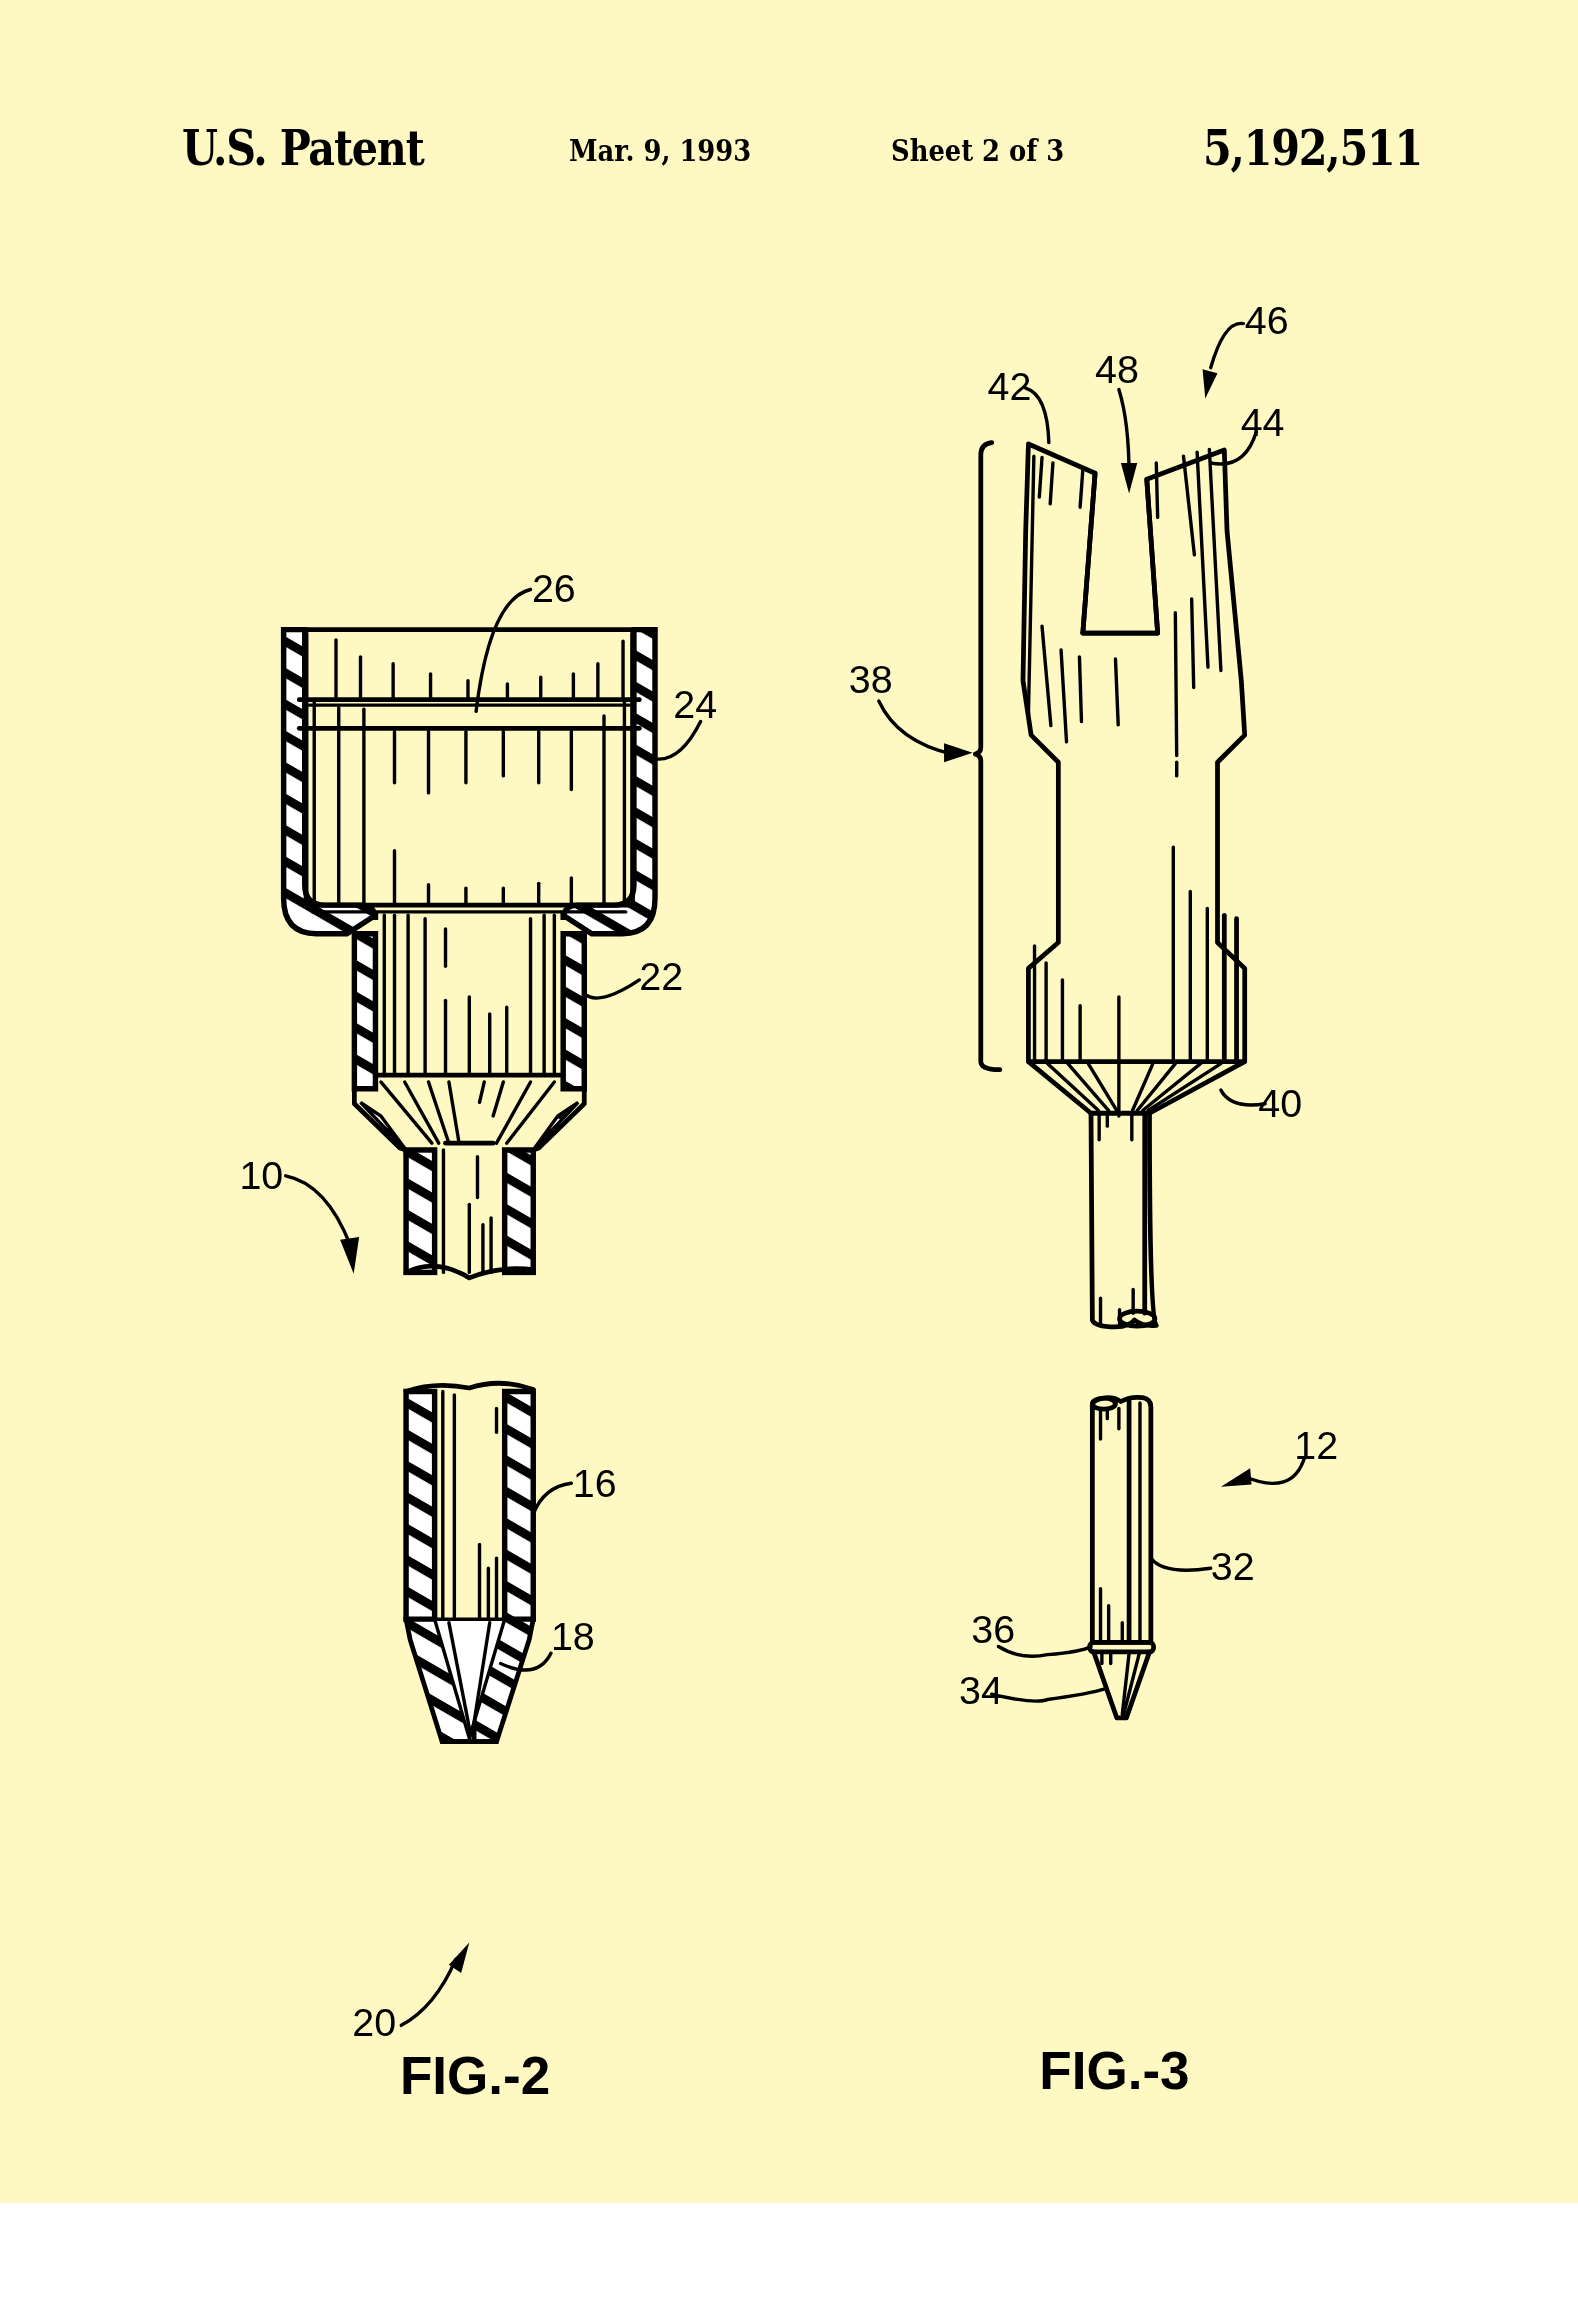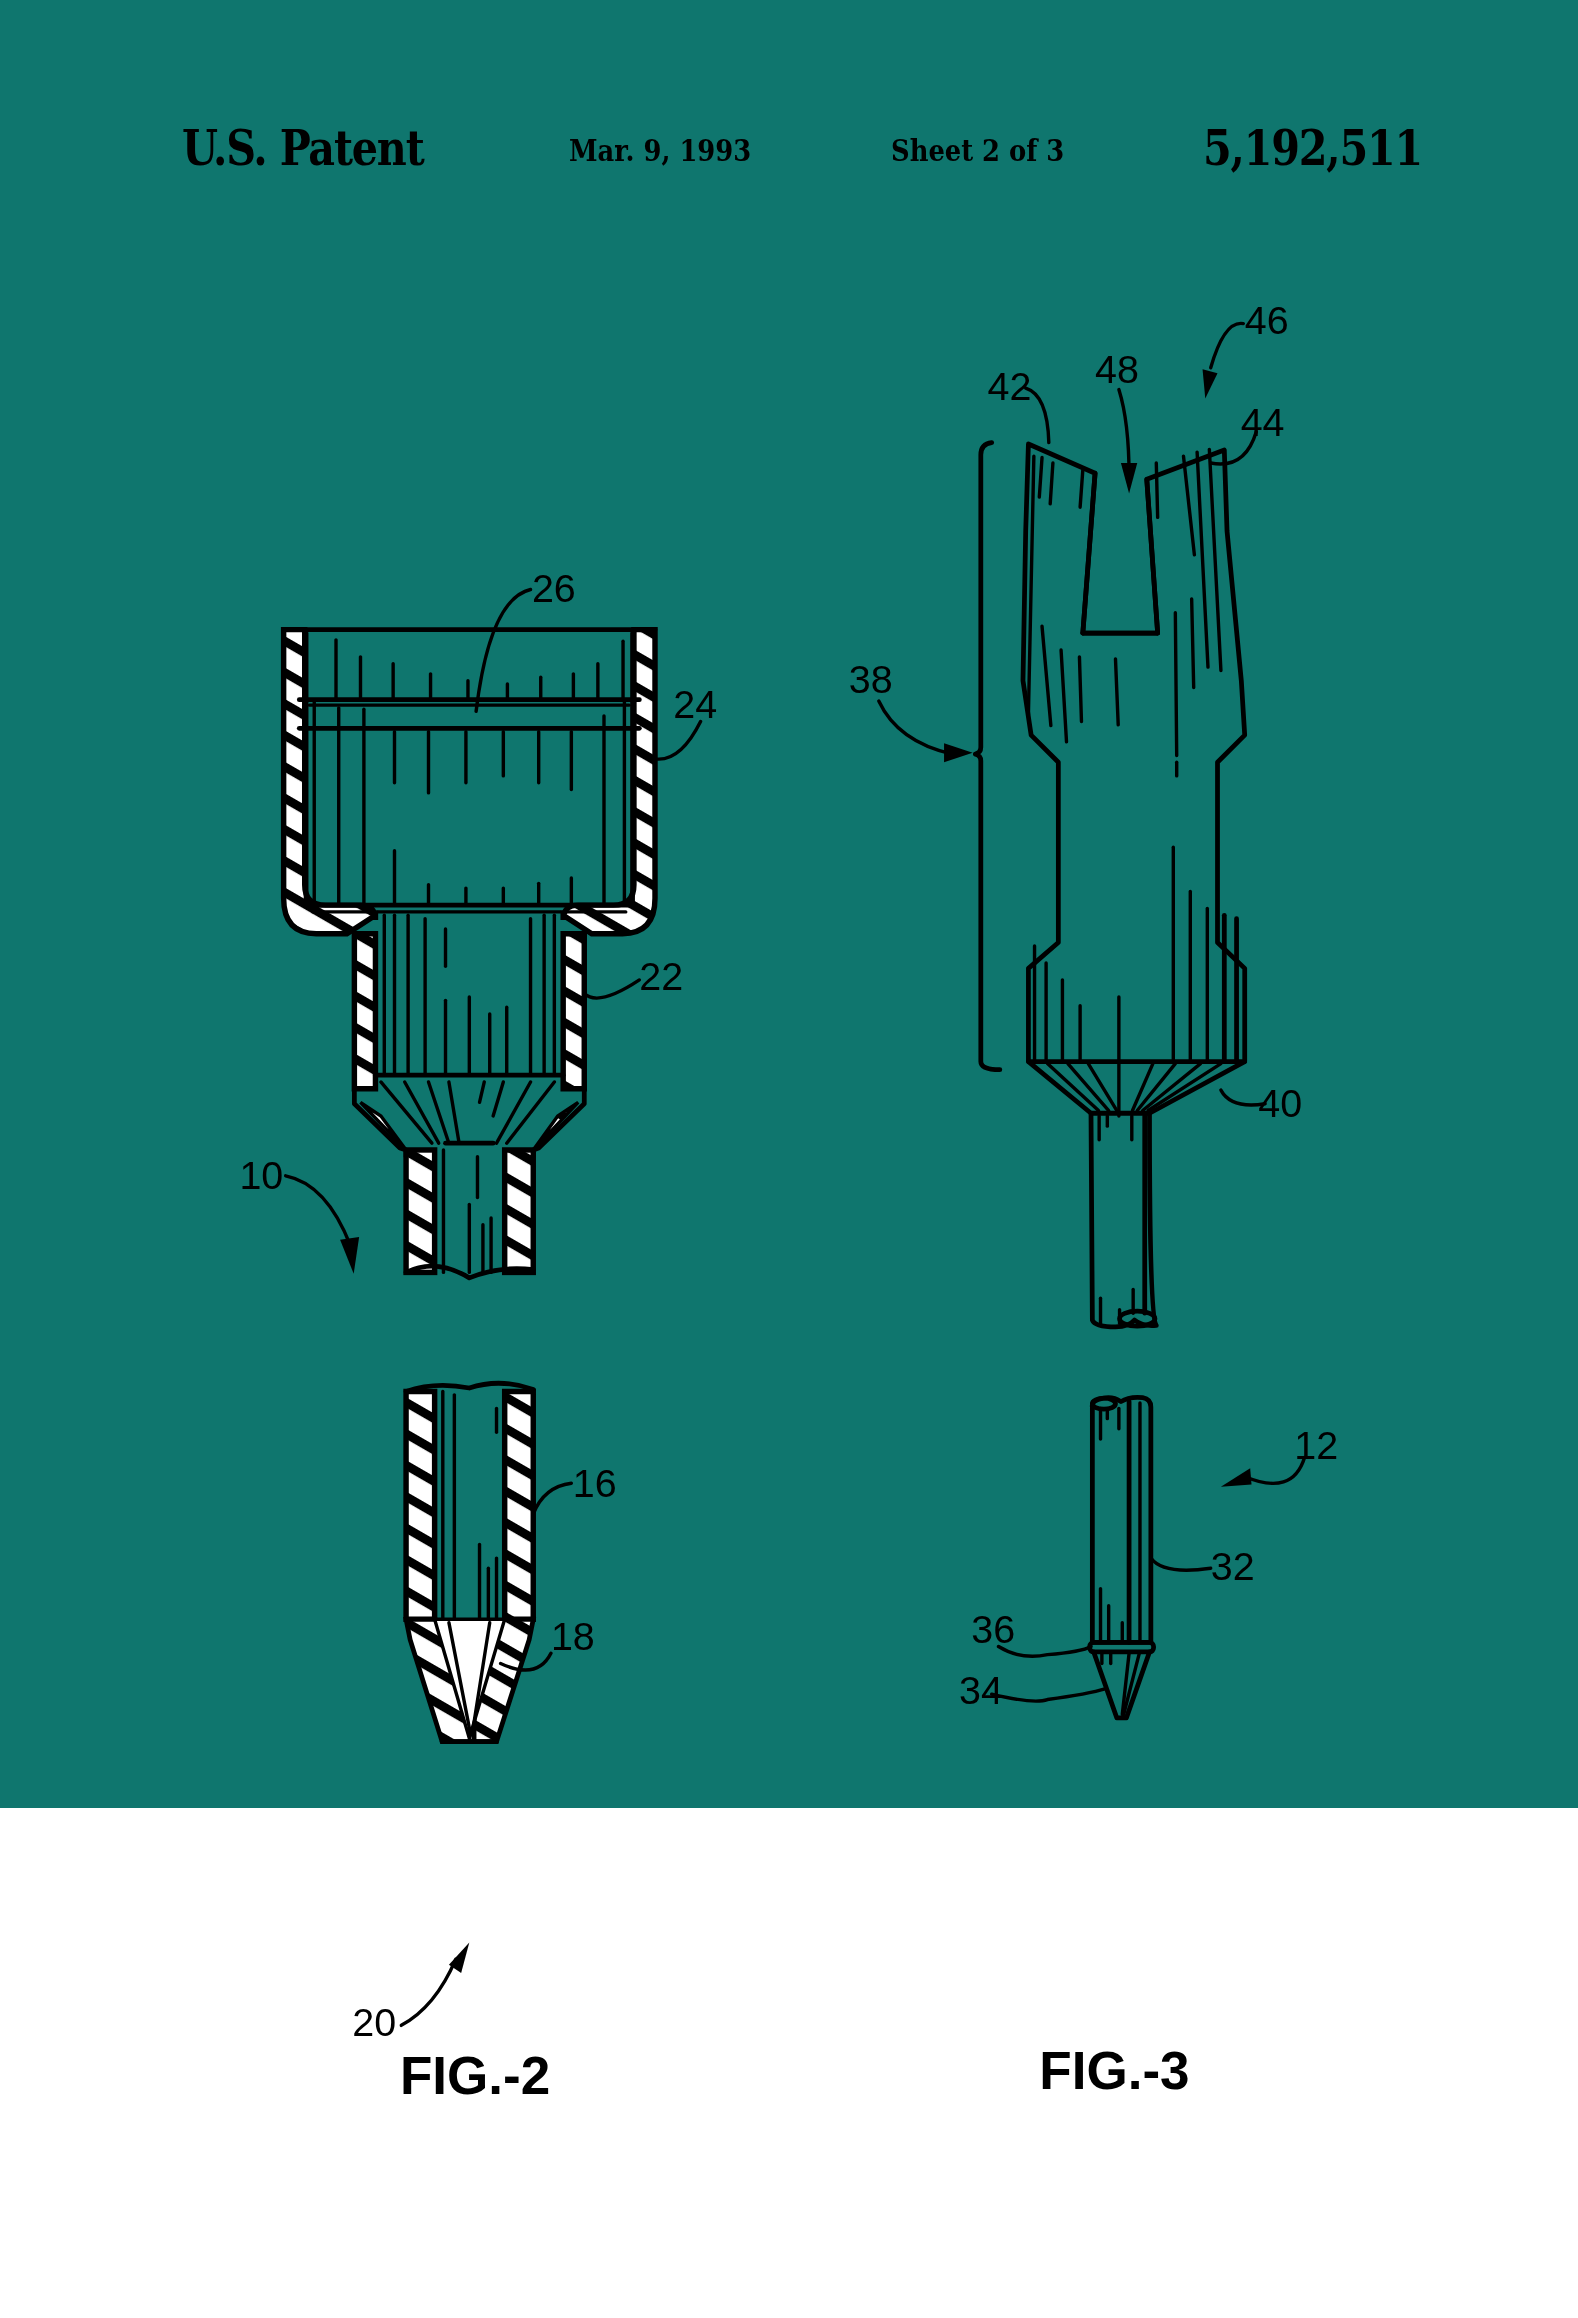--- a/index.html
+++ b/index.html
@@ -1,17 +1,17 @@
 <!DOCTYPE html>
 <html style="font-size:11px"><head>
   <meta charset="utf-8">
   <style>
     html, body { margin: 0; padding: 0; background: #ffffff; }
     body { width: 1578px; height: 2319px; position: relative; overflow: hidden; }
-    .sheet { position: absolute; left: 0; top: 0; width: 1578px; height: 1808px; background: #0f766e; }
+    .sheet { position: absolute; left: 0; top: 0; width: 1578px; height: 2203px; background: #fef9c3; }
     .hdr { position: absolute; top: 120px; font-family: "DejaVu Serif", "Liberation Serif", serif; font-weight: bold; color: #000; white-space: nowrap; }
     .hdr-big { font-size: 48px; letter-spacing: -1.4px; transform: scaleX(0.86); transform-origin: left top; }
     .hdr-small { font-size: 30px; top: 133px; transform: scaleX(0.86); transform-origin: left top; }
     svg.fig { position: absolute; left: 0; top: 0; width: 1578px; height: 2319px; }
     svg text { font-family: "Liberation Sans", "DejaVu Sans", sans-serif; fill: #000; }
     .lbl { font-size: 58px; font-weight: normal; }
     .cap { font-size: 78px; font-weight: bold; }
     .ln { fill: none; stroke: #000; stroke-width: 7; stroke-linejoin: round; stroke-linecap: round; }
     .thin { fill: none; stroke: #000; stroke-width: 5; stroke-linecap: round; }
     .lead { fill: none; stroke: #000; stroke-width: 5; stroke-linecap: round; }

